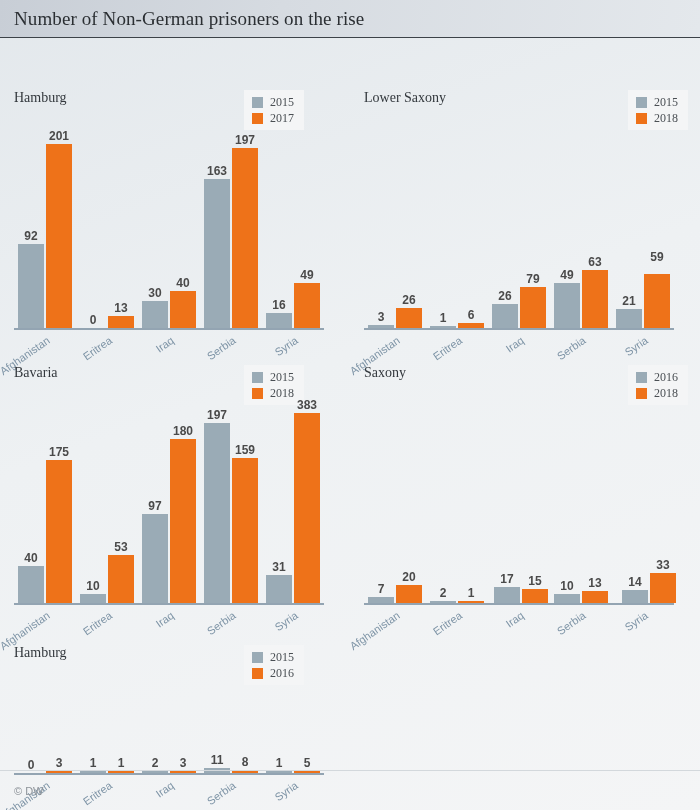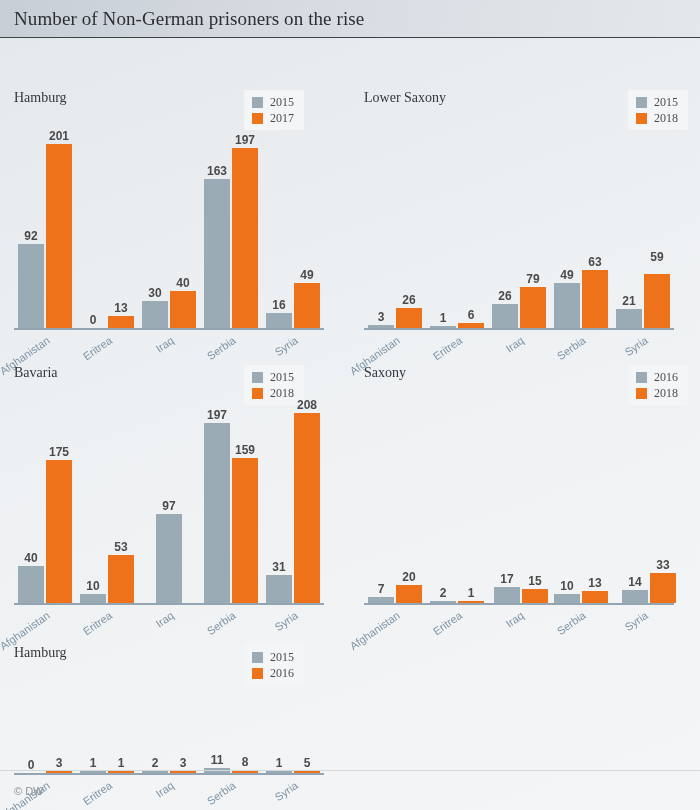--- a/index.html
+++ b/index.html
@@ -379,39 +379,43 @@
             <div class="bar-wrap" style="margin-left: 2px;">
               <div class="bar s1" style="height: 48.4135px;"></div>
               <div class="bar-value" style="bottom: 48.4135px;">53</div>
             </div>
           </div>
           <div class="group" style="width: 62px;">
             <div class="bar-wrap" style="margin-left: 0px;">
               <div class="bar s0" style="height: 88.6058px;"></div>
               <div class="bar-value" style="bottom: 88.6058px;">97</div>
             </div>
+            <div class="bar-wrap" style="margin-left: 2px;">
+              <div class="bar s1" style="height: 164.423px;"></div>
+              <div class="bar-value" style="bottom: 164.423px;">180</div>
+            </div>
           </div>
           <div class="group" style="width: 62px;">
             <div class="bar-wrap" style="margin-left: 0px;">
               <div class="bar s0" style="height: 179.952px;"></div>
               <div class="bar-value" style="bottom: 179.952px;">197</div>
             </div>
             <div class="bar-wrap" style="margin-left: 2px;">
               <div class="bar s1" style="height: 145.24px;"></div>
               <div class="bar-value" style="bottom: 145.24px;">159</div>
             </div>
           </div>
           <div class="group" style="width: 62px;">
             <div class="bar-wrap" style="margin-left: 0px;">
               <div class="bar s0" style="height: 28.3173px;"></div>
               <div class="bar-value" style="bottom: 28.3173px;">31</div>
             </div>
             <div class="bar-wrap" style="margin-left: 2px;">
               <div class="bar s1" style="height: 190px;"></div>
-              <div class="bar-value" style="bottom: 190px;">208</div>
+              <div class="bar-value" style="bottom: 190px;">383</div>
             </div>
           </div>
         </div>
         <div class="baseline" style="top: 190px; width: 310px;"></div>
         <div class="cat-labels" style="top: 193px;">
           <div class="cat-cell" style="width: 62px;">
             <span class="cat-label">Afghanistan</span>
           </div>
           <div class="cat-cell" style="width: 62px;">
             <span class="cat-label">Eritrea</span>

